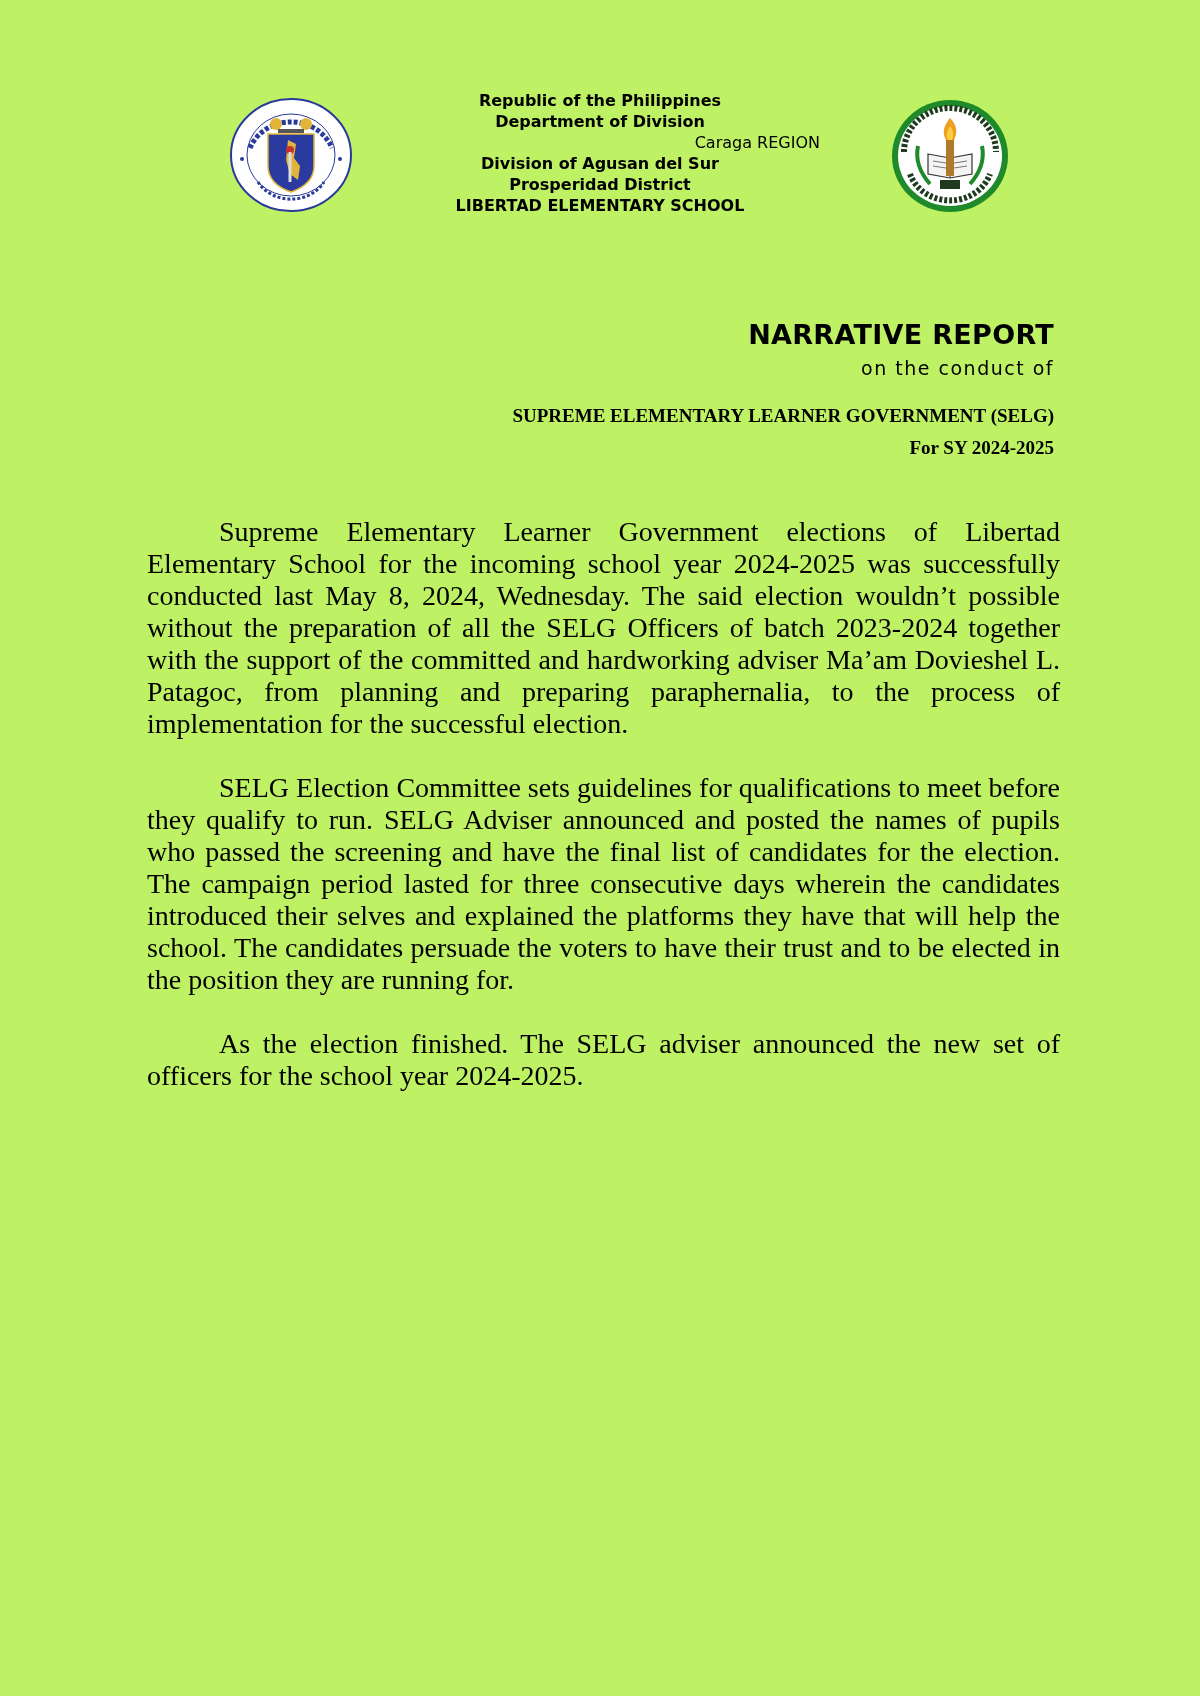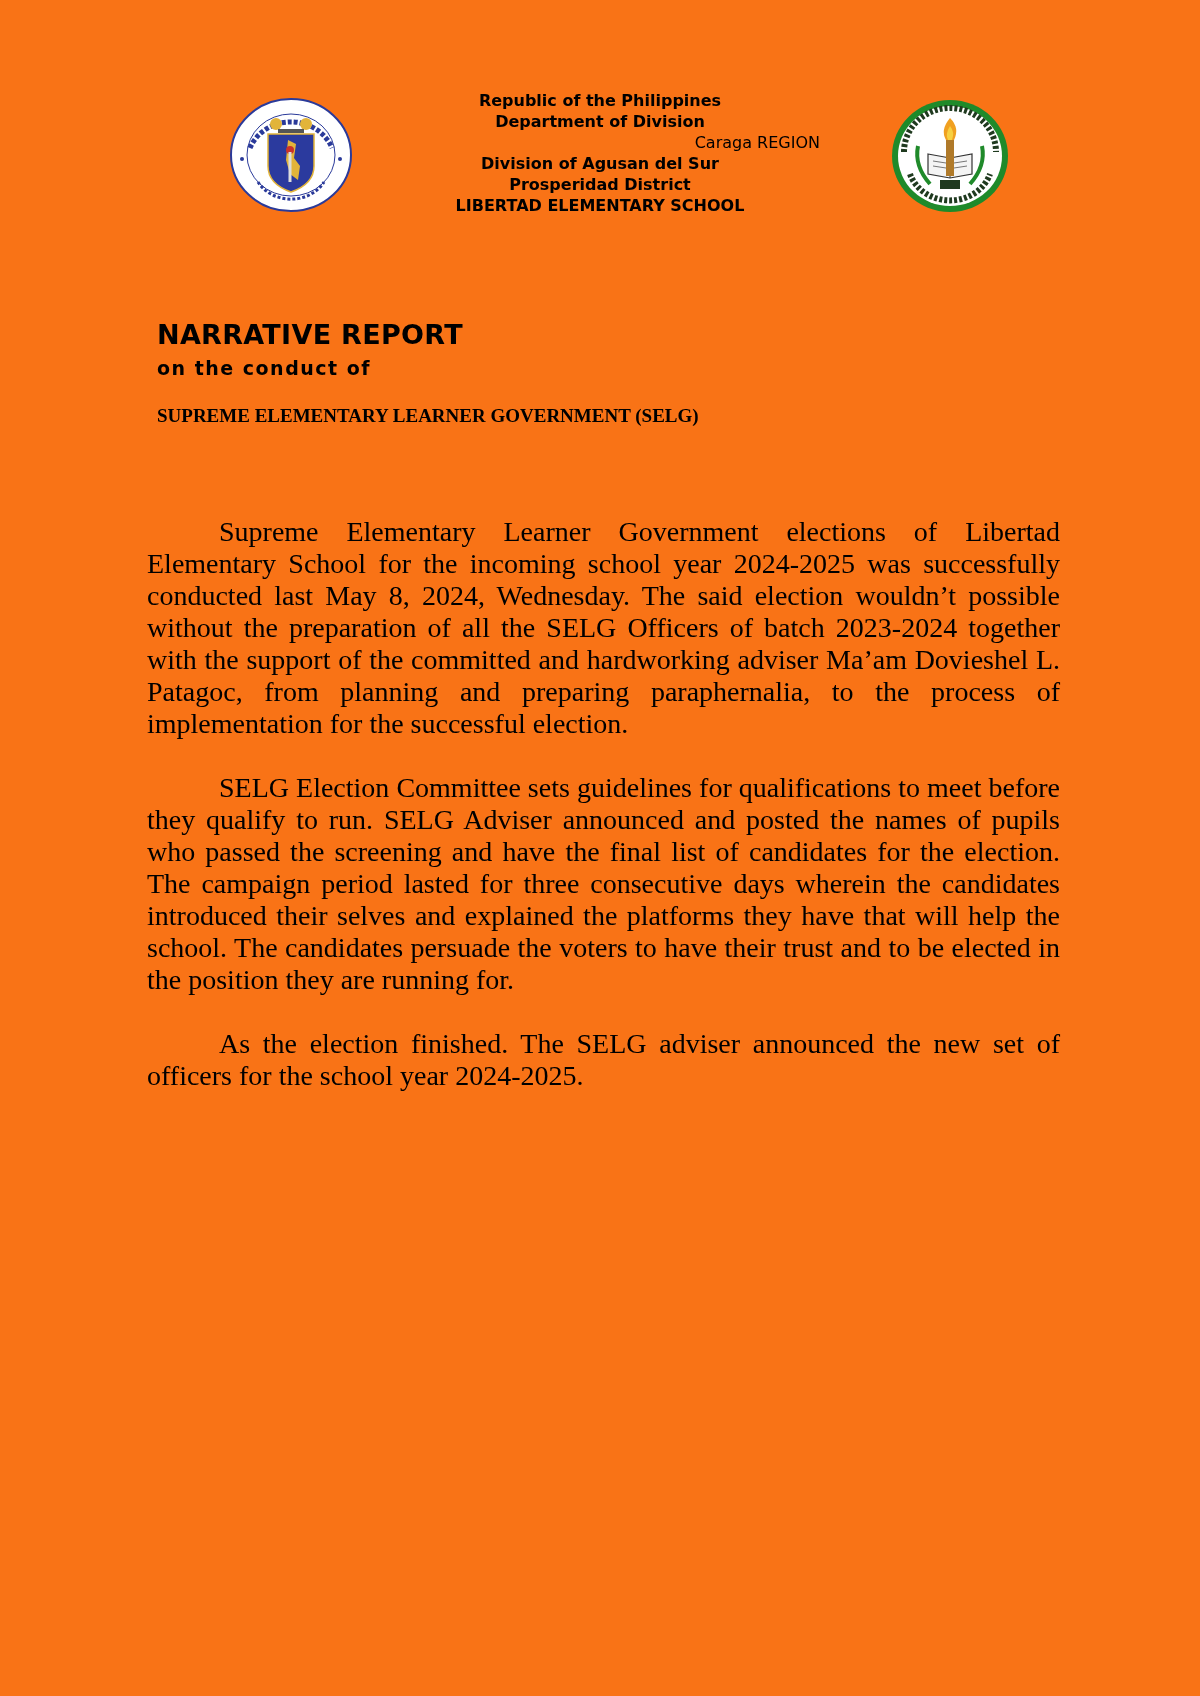--- a/index.html
+++ b/index.html
@@ -1,33 +1,33 @@
 <!DOCTYPE html>
 <html><head>
   <meta charset="utf-8">
   <style>
     html, body { margin: 0; padding: 0; background: #ffffff; }
     body { width: 1200px; height: 1696px; position: relative; overflow: hidden; color: #000; }
-    .page { position: absolute; left: 0; top: 0; width: 1200px; height: 1696px; background: #f97316; }
+    .page { position: absolute; left: 0; top: 0; width: 1200px; height: 1696px; background: #bef264; }
 
     .logo { position: absolute; }
     .logo-deped { left: 228px; top: 96px; width: 126px; height: 118px; }
     .logo-school { left: 888px; top: 96px; width: 124px; height: 120px; }
 
     .letterhead {
       position: absolute; left: 380px; top: 90px; width: 440px;
       text-align: center; font-family: "DejaVu Sans", sans-serif;
       font-size: 16px; line-height: 21px;
     }
     .letterhead .b { font-weight: bold; }
     .letterhead .n { font-weight: normal; text-align: right; }
 
-    .title-block { position: absolute; left: 157px; top: 318px; width: 920px; text-align: left; }
+    .title-block { position: absolute; left: 134px; top: 318px; width: 920px; text-align: right; }
     .title-main { font-family: "DejaVu Sans", sans-serif; font-weight: bold; font-size: 27px; line-height: 34px; letter-spacing: 0.3px; }
-    .title-sub { font-family: "DejaVu Sans", sans-serif; font-size: 19px; line-height: 32px; letter-spacing: 1.5px; font-weight: bold; }
+    .title-sub { font-family: "DejaVu Sans", sans-serif; font-size: 19px; line-height: 32px; letter-spacing: 1.5px; }
     .title-org { font-family: "Liberation Serif", serif; font-weight: bold; font-size: 19px; line-height: 32px; margin-top: 16px; }
     .title-sy { font-family: "Liberation Serif", serif; font-weight: bold; font-size: 19px; line-height: 32px; }
 
     .body-text {
       position: absolute; left: 147px; top: 516px; width: 913px;
       font-family: "Liberation Serif", serif; font-size: 28px; line-height: 32px;
       text-align: justify;
     }
     .body-text p { margin: 0 0 32px 0; text-indent: 72px; }
   </style>
@@ -87,20 +87,21 @@
       <path d="M62 22 Q72 32 66 44 L58 44 Q52 34 62 22 Z" fill="#f0a020"></path>
       <path d="M62 30 Q67 36 64 44 L60 44 Q57 38 62 30 Z" fill="#f7d040"></path>
       <rect x="52" y="84" width="20" height="9" fill="#1f3a1f"></rect>
     </svg>
   </div>
 
   <div class="title-block">
     <div class="title-main">NARRATIVE REPORT</div>
     <div class="title-sub">on the conduct of</div>
     <div class="title-org">SUPREME ELEMENTARY LEARNER GOVERNMENT (SELG)</div>
+    <div class="title-sy">For SY 2024-2025</div>
   </div>
 
   <div class="body-text">
     <p>Supreme Elementary Learner Government elections of Libertad Elementary School for the incoming school year 2024-2025 was successfully conducted last May 8, 2024, Wednesday. The said election wouldn’t possible without the preparation of all the SELG Officers of batch 2023-2024 together with the support of the committed and hardworking adviser Ma’am Dovieshel L. Patagoc, from planning and preparing paraphernalia, to the process of implementation for the successful election.</p>
     <p>SELG Election Committee sets guidelines for qualifications to meet before they qualify to run. SELG Adviser announced and posted the names of pupils who passed the screening and have the final list of candidates for the election. The campaign period lasted for three consecutive days wherein the candidates introduced their selves and explained the platforms they have that will help the school. The candidates persuade the voters to have their trust and to be elected in the position they are running for.</p>
     <p>As the election finished. The SELG adviser announced the new set of officers for the school year 2024-2025.</p>
   </div>
 
 </div>
 

